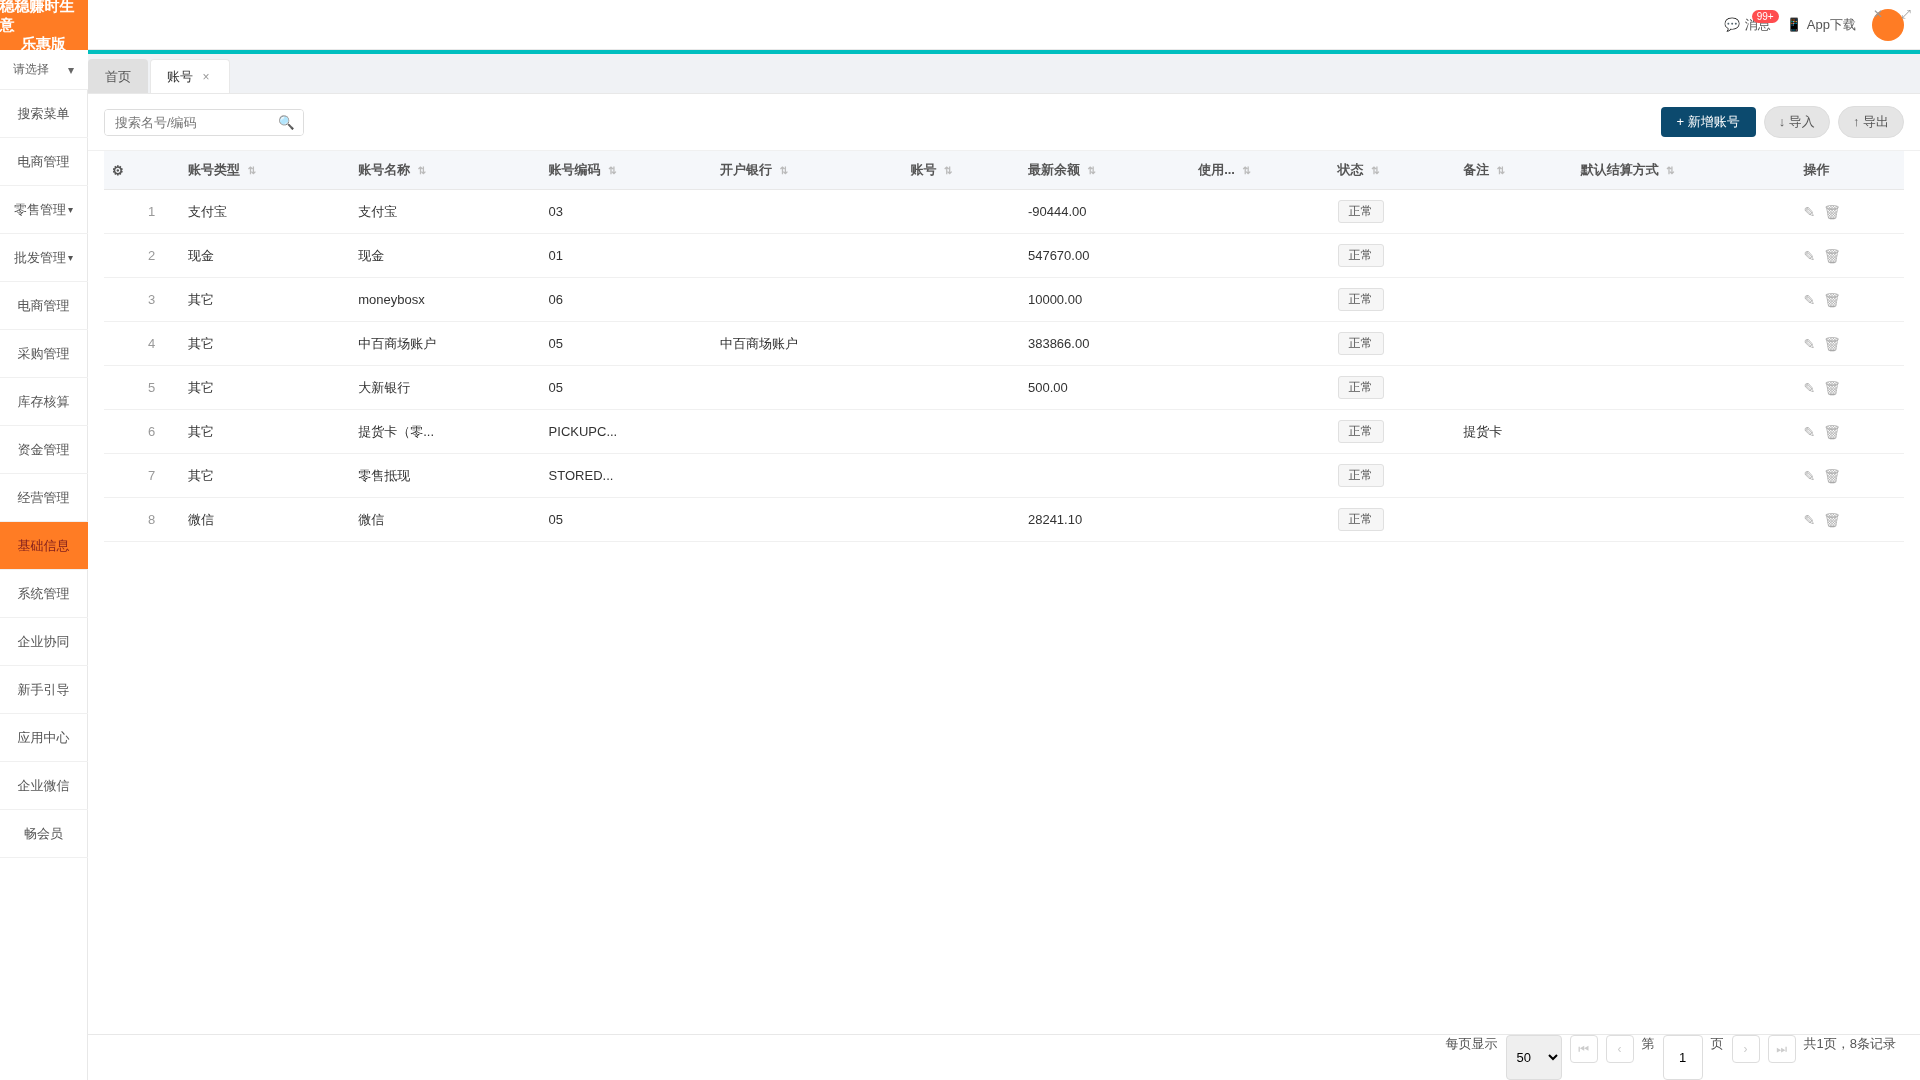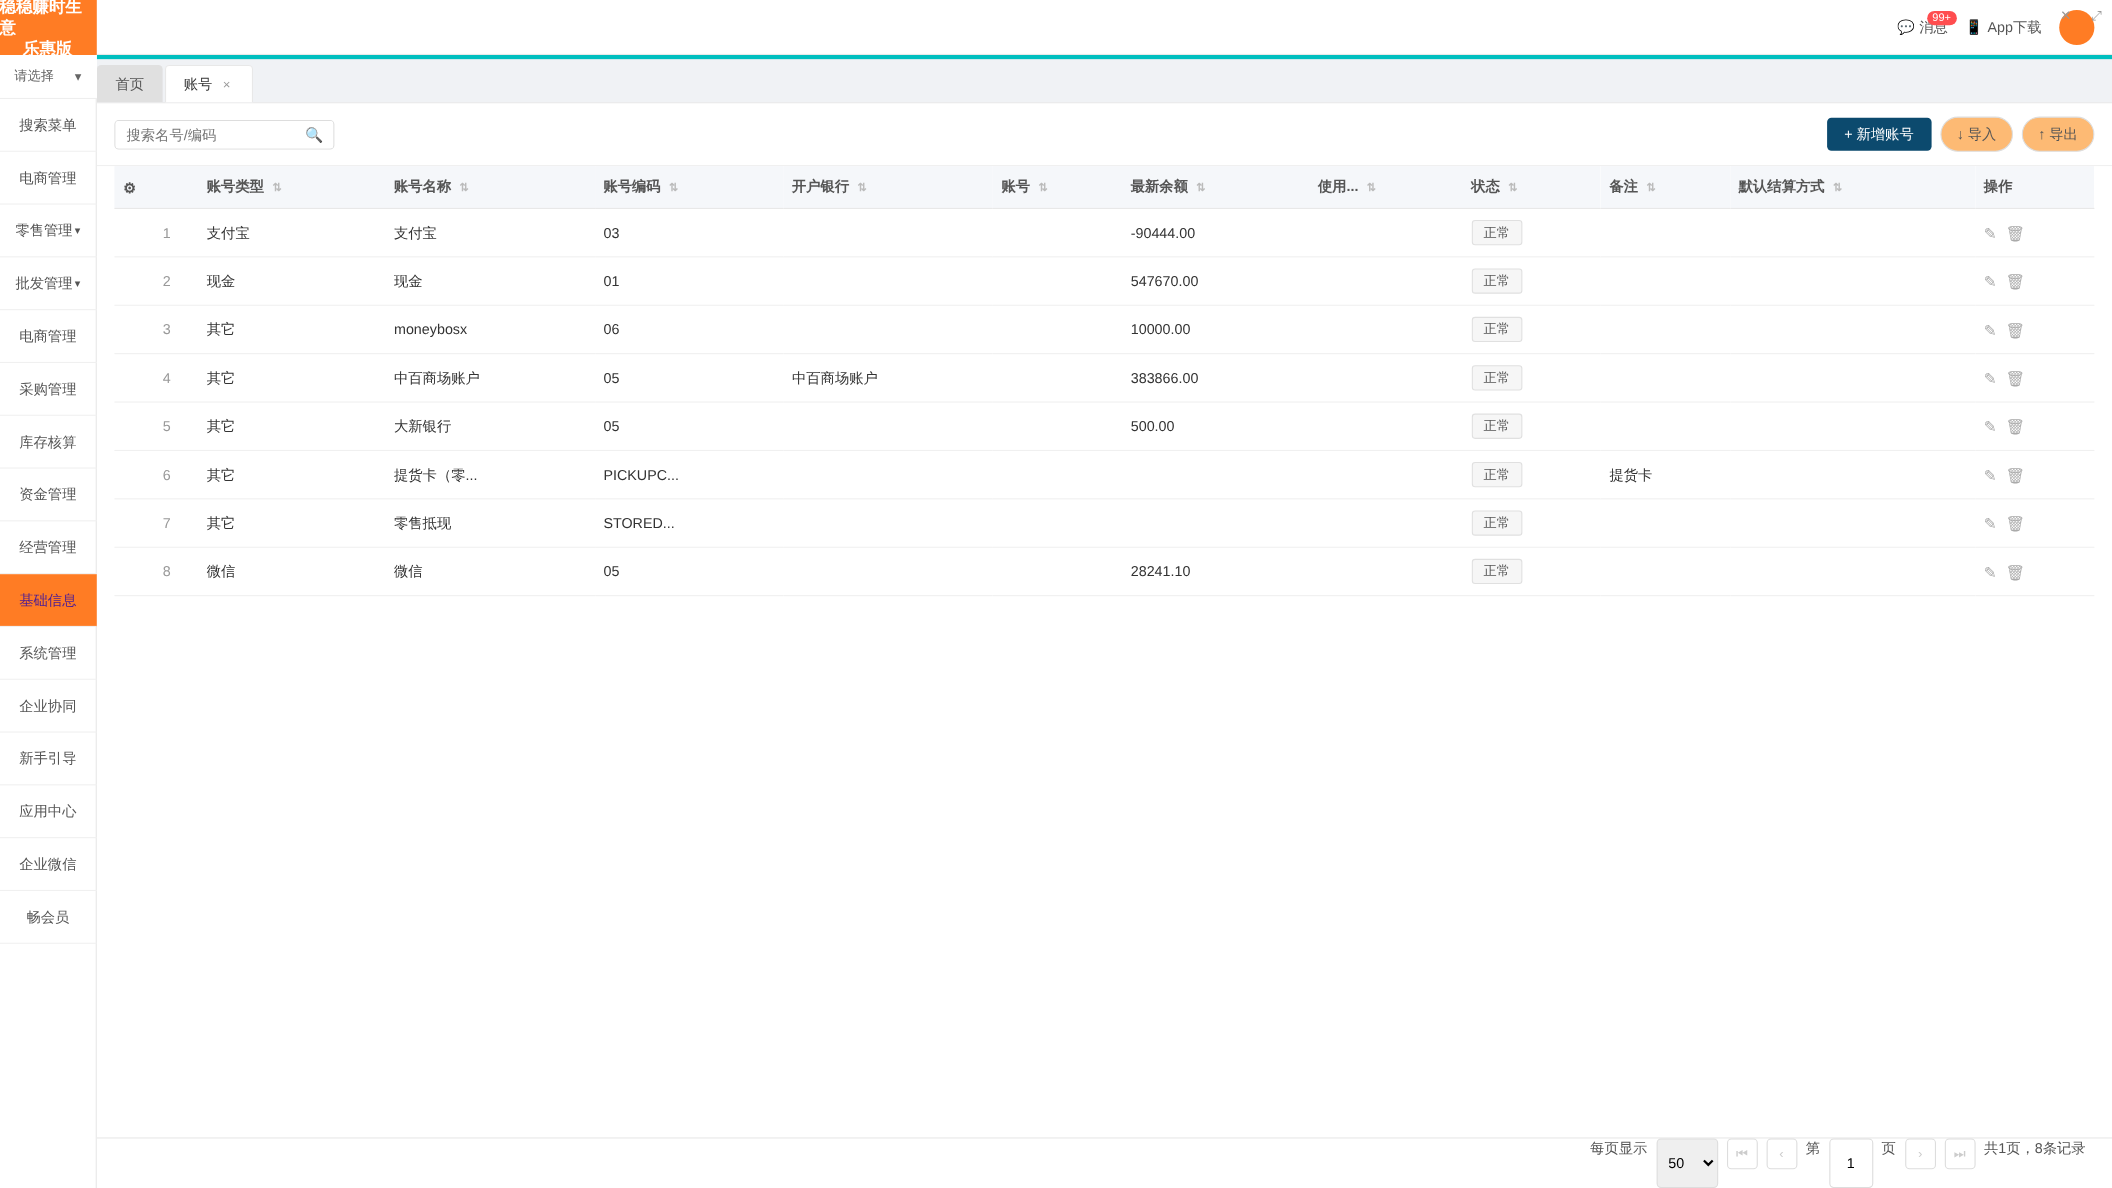--- a/index.html
+++ b/index.html
@@ -48,21 +48,21 @@
       height: 48px;
       display: flex;
       align-items: center;
       justify-content: center;
       cursor: pointer;
       color: #555;
       font-size: 13px;
       border-bottom: 1px solid #f0f0f0;
       transition: background 0.2s;
     }
-    .sidebar-item.active { background: #ff7c24; color: #4c1d95; }
+    .sidebar-item.active { background: #ff7c24; color: #7f1d1d; }
 
     
     .main {
       flex: 1;
       display: flex;
       flex-direction: column;
       overflow: hidden;
     }
 
     
@@ -197,21 +197,21 @@
       border: none;
       border-radius: 4px;
       padding: 6px 16px;
       cursor: pointer;
       font-size: 13px;
       display: flex;
       align-items: center;
       gap: 4px;
     }
     .btn-outline {
-      background: #fdba74;
+      background: #e5e5e5;
       color: #555;
       border: 1px solid #ddd;
       border-radius: 16px;
       padding: 6px 14px;
       cursor: pointer;
       font-size: 13px;
       display: flex;
       align-items: center;
       gap: 4px;
     }

